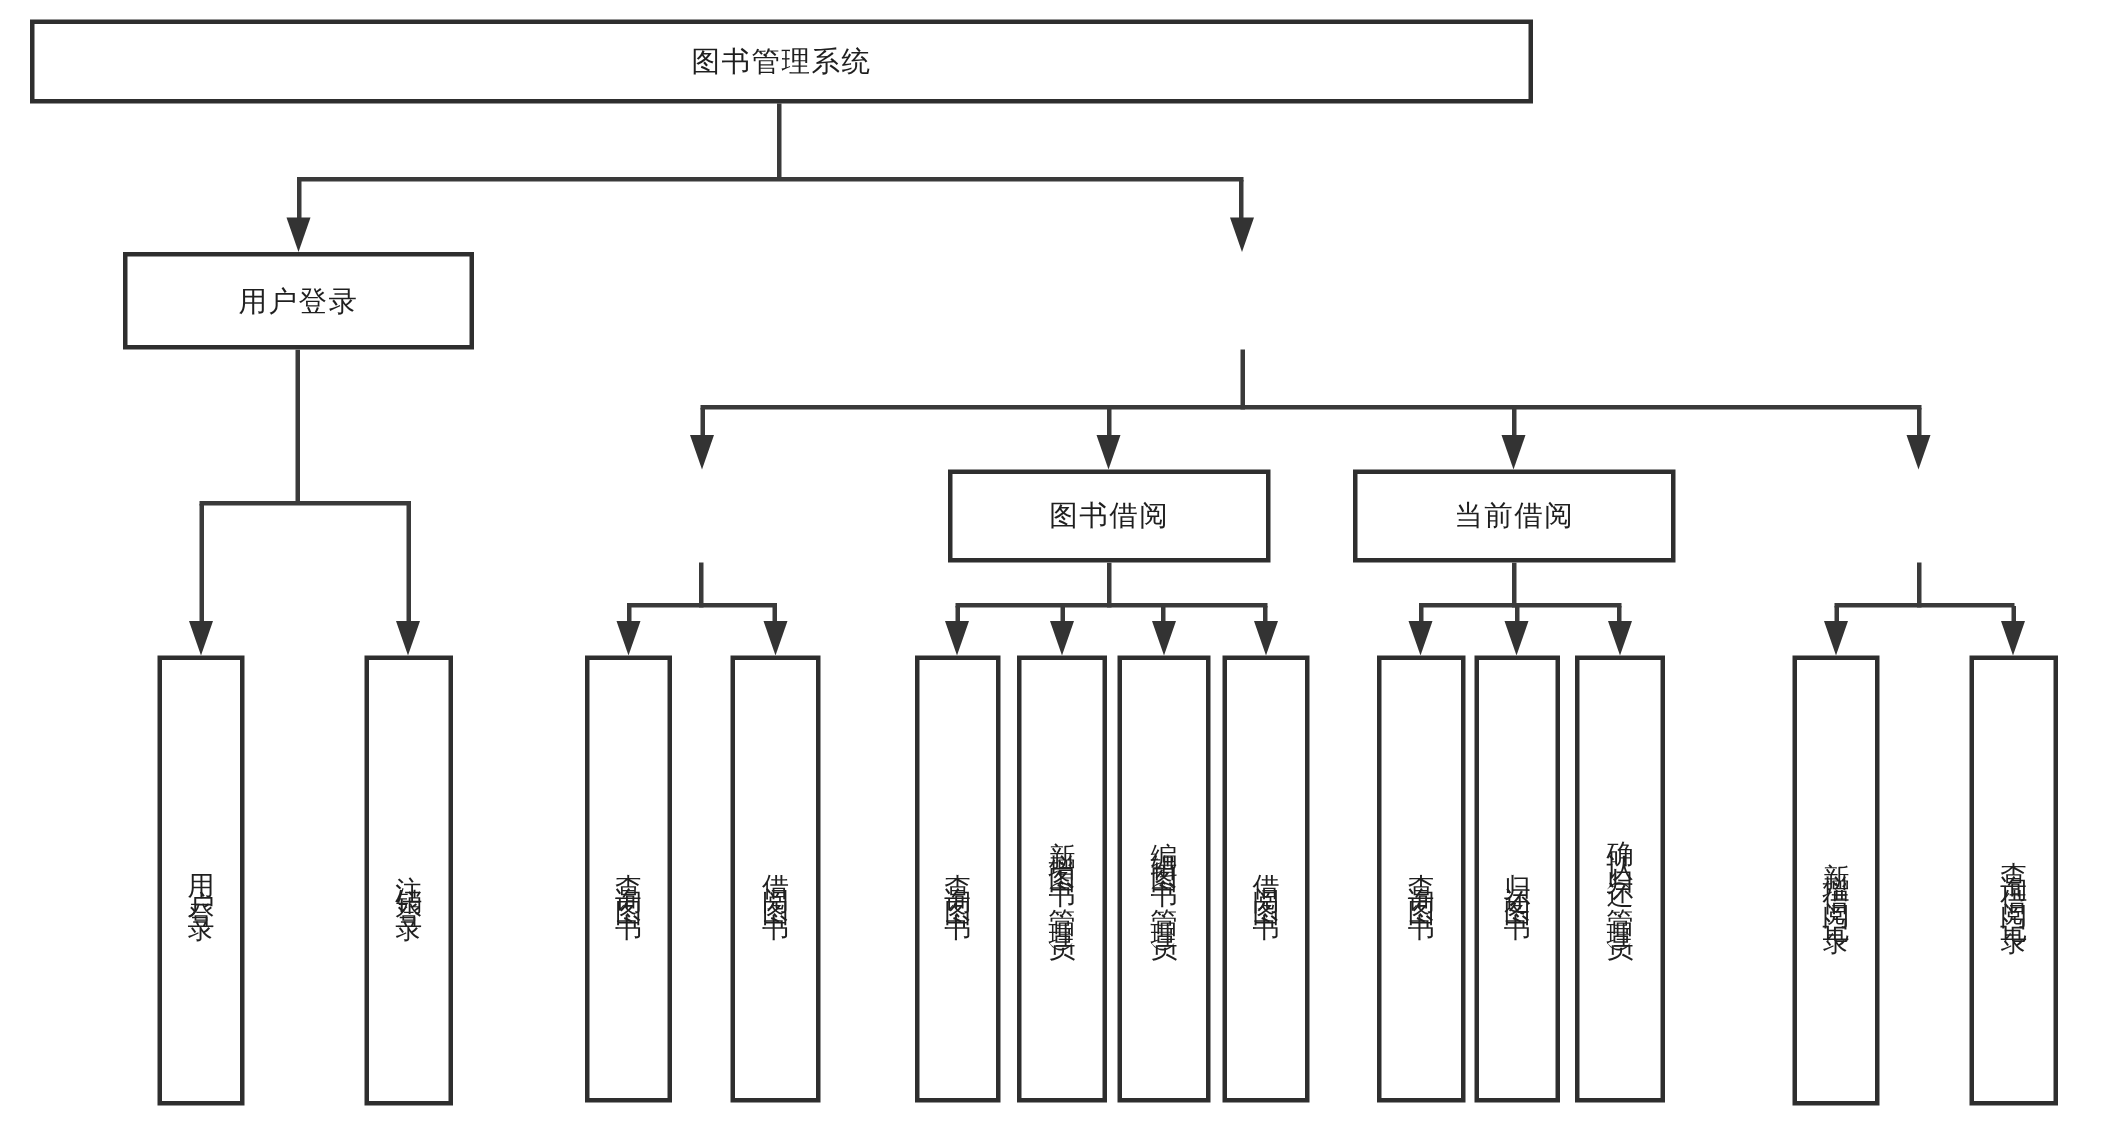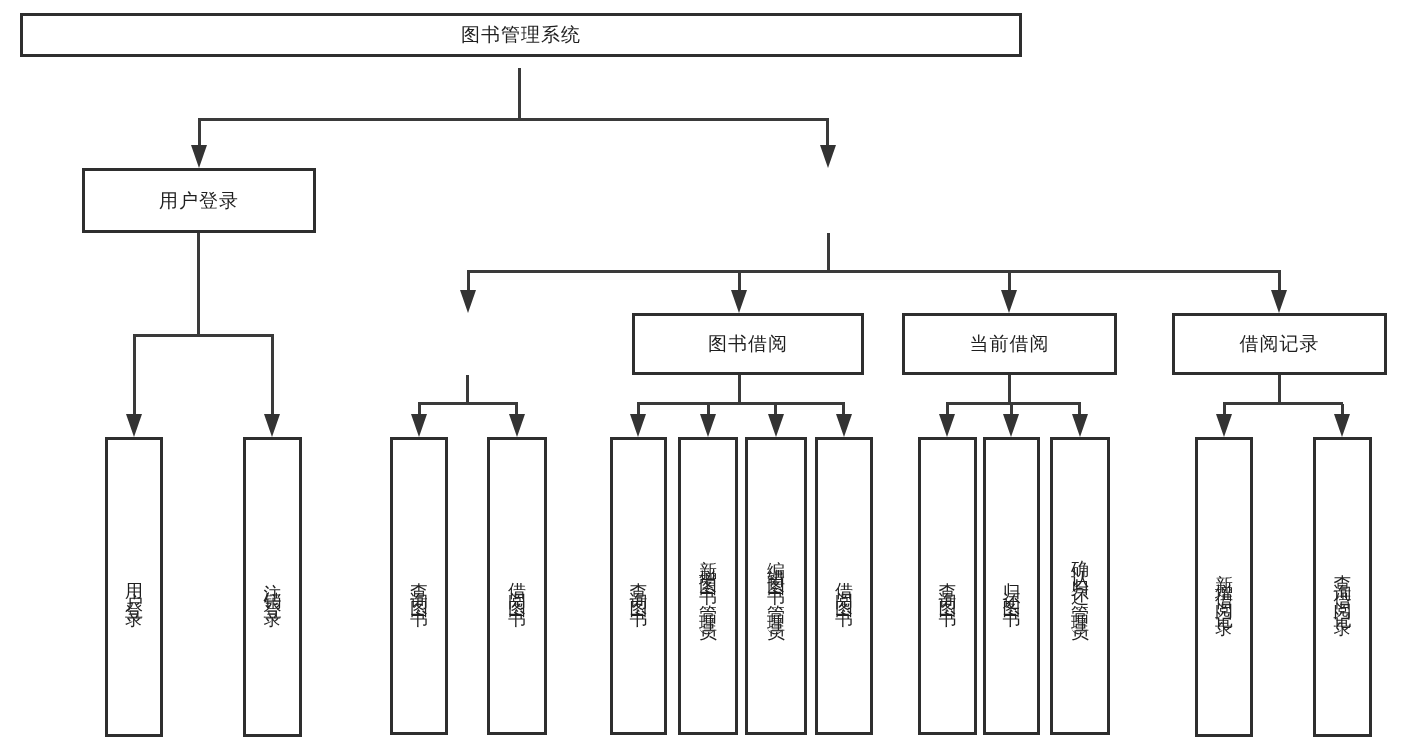--- a/index.html
+++ b/index.html
@@ -49,21 +49,21 @@
     letter-spacing:1px;
     z-index:3;
     white-space:nowrap;
   }
 </style>
 </head>
 <body>
 
 <div id="canvas">
 
-  <div class="box" style="left:20px;top:13px;width:1002px;height:44px;">
+  <div class="box" style="left:20px;top:13px;width:1002px;height:56px;">
     <span>图书管理系统</span>
   </div>
 
   <div class="v-line" style="left:518px;top:68px;height:52px;"></div>
   <div class="h-line" style="left:198px;top:118px;width:631px;"></div>
   <div class="v-line" style="left:198px;top:120px;height:27px;"></div>
   <div class="arrow" style="left:191px;top:145px;"></div>
   <div class="v-line" style="left:826px;top:120px;height:27px;"></div>
   <div class="arrow" style="left:820px;top:145px;"></div>
 
@@ -82,28 +82,25 @@
   <div class="h-line" style="left:467px;top:270px;width:814px;"></div>
   <div class="v-line" style="left:467px;top:272px;height:18px;"></div>
   <div class="arrow" style="left:460px;top:290px;"></div>
   <div class="v-line" style="left:738px;top:272px;height:18px;"></div>
   <div class="arrow" style="left:731px;top:290px;"></div>
   <div class="v-line" style="left:1008px;top:272px;height:18px;"></div>
   <div class="arrow" style="left:1001px;top:290px;"></div>
   <div class="v-line" style="left:1278px;top:272px;height:18px;"></div>
   <div class="arrow" style="left:1271px;top:290px;"></div>
 
-  <div class="box" style="left:632px;top:313px;width:232px;height:62px;">
+  <div class="box" style="left:632px;top:313px;width:215px;height:62px;">
     <span>图书借阅</span>
   </div>
   <div class="box" style="left:902px;top:313px;width:215px;height:62px;">
     <span>当前借阅</span>
-  </div>
-  <div class="box" style="left:1172px;top:313px;width:215px;height:62px;">
-    <span>借阅记录</span>
   </div>
 
   <div class="v-line" style="left:466px;top:375px;height:30px;"></div>
   <div class="h-line" style="left:418px;top:402px;width:100px;"></div>
   <div class="v-line" style="left:418px;top:404px;height:12px;"></div>
   <div class="arrow" style="left:411px;top:414px;"></div>
   <div class="v-line" style="left:515px;top:404px;height:12px;"></div>
   <div class="arrow" style="left:509px;top:414px;"></div>
 
   <div class="v-line" style="left:738px;top:375px;height:30px;"></div>

